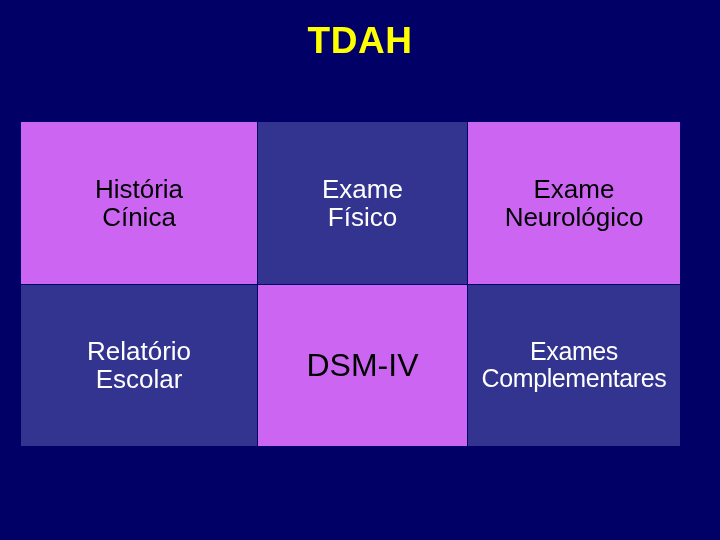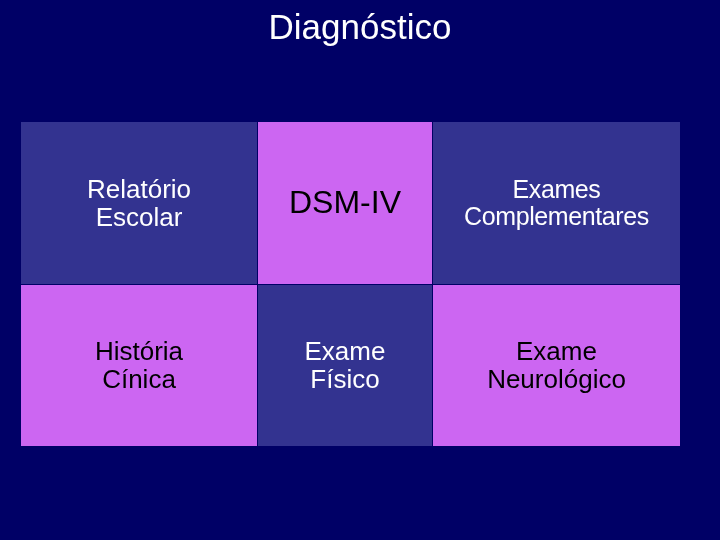--- a/index.html
+++ b/index.html
@@ -80,50 +80,50 @@
   }
   td.size-tight .cell-text {
     font-size: 25px;
     letter-spacing: -0.4px;
   }
 </style>
 </head>
 <body>
 
 <div id="title-block">
-  <h2 id="subtitle">Diagnóstico</h2>
+  <h1 id="main-title">TDAH</h1>
 </div>
 
 <table id="diagnostic-table">
   <tbody>
-
-    <tr>
-      <td class="cell-blue" style="width: 232px;">
-        <span class="cell-text">Relatório
-Escolar</span>
-      </td>
-      <td class="cell-violet size-lg" style="width: 170px;">
-        <span class="cell-text">DSM-IV</span>
-      </td>
-      <td class="cell-blue size-tight" style="width: 243px;">
-        <span class="cell-text">Exames
-Complementares</span>
-      </td>
-    </tr>
 
     <tr>
       <td class="cell-violet" style="width: 232px;">
         <span class="cell-text">História
 Cínica</span>
       </td>
       <td class="cell-blue" style="width: 205px;">
         <span class="cell-text">Exame
 Físico</span>
       </td>
       <td class="cell-violet" style="width: 208px;">
         <span class="cell-text">Exame
 Neurológico</span>
       </td>
     </tr>
 
+    <tr>
+      <td class="cell-blue" style="width: 232px;">
+        <span class="cell-text">Relatório
+Escolar</span>
+      </td>
+      <td class="cell-violet size-lg" style="width: 170px;">
+        <span class="cell-text">DSM-IV</span>
+      </td>
+      <td class="cell-blue size-tight" style="width: 243px;">
+        <span class="cell-text">Exames
+Complementares</span>
+      </td>
+    </tr>
+
 
   </tbody>
 </table>
 
 </body></html>

